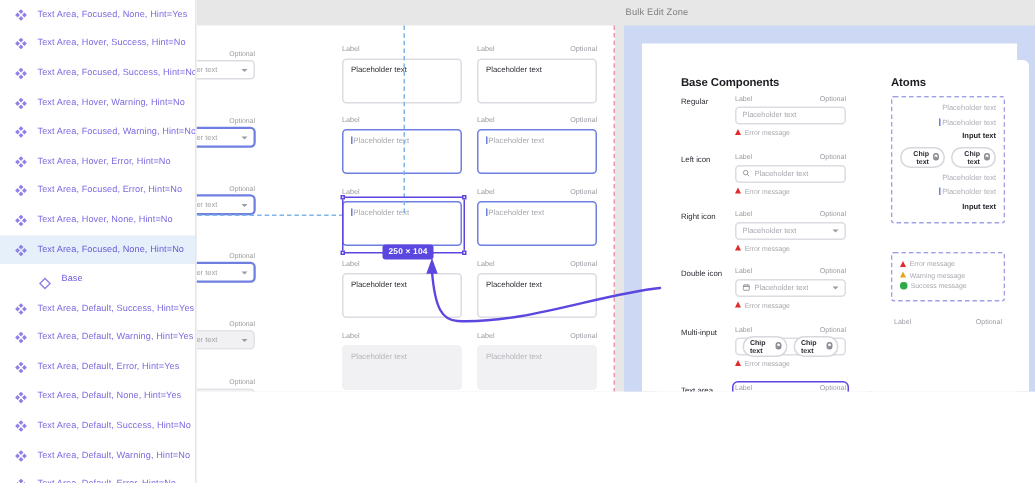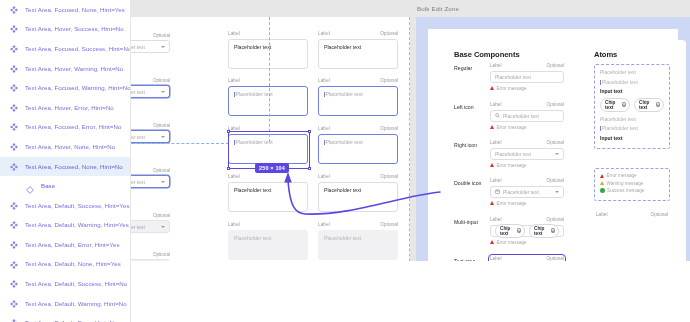--- a/index.html
+++ b/index.html
@@ -704,21 +704,21 @@
             </div>
             <div class="fld-msg">
               <span class="tri"></span>
               <span>Error message</span>
             </div>
           </div>
           <div class="selected-outline" style="left:50px; top:214px; width:78px; height:46px;"></div>
         </div>
     </div>
 
-    <div class="panel-card" style="left:450px; top:40px; width:105px; height:270px;">
+    <div class="panel-card" style="left:450px; top:40px; width:105px; height:270px;text-align:right;">
       <div class="panel-title" style="position:absolute;left:13px;top:10px;">Atoms</div>
       <div id="atoms-body">
           <div class="atom-group" style="left:13px; top:24px; width:76px;">
             <div class="atom-line">Placeholder text</div>
             <div class="atom-line cursor-line">Placeholder text</div>
             <div class="atom-line dark">Input text</div>
             <div style="display:flex; gap:4px; margin-bottom:4px;">
               <span class="chip">
                 <span>Chip text</span>
                 <span class="x"></span>

